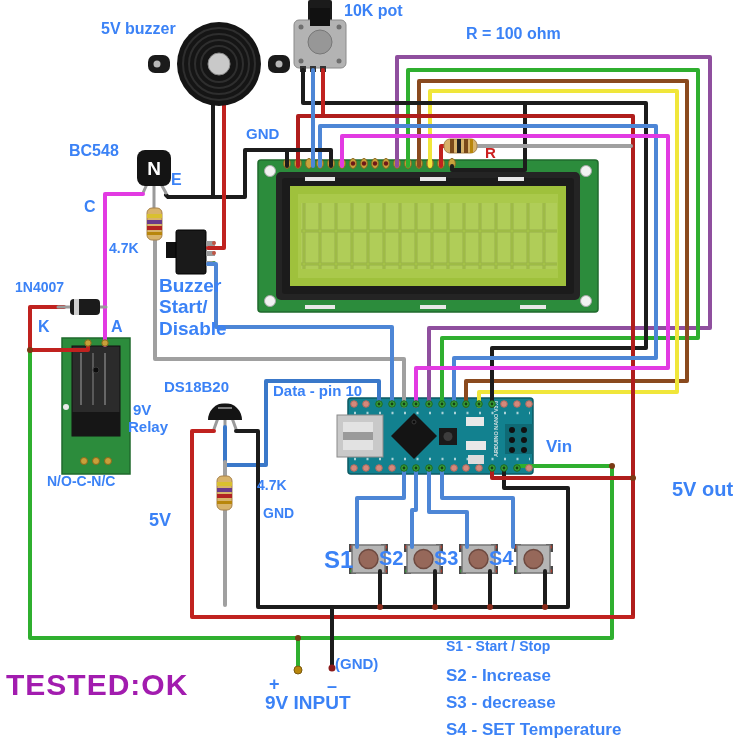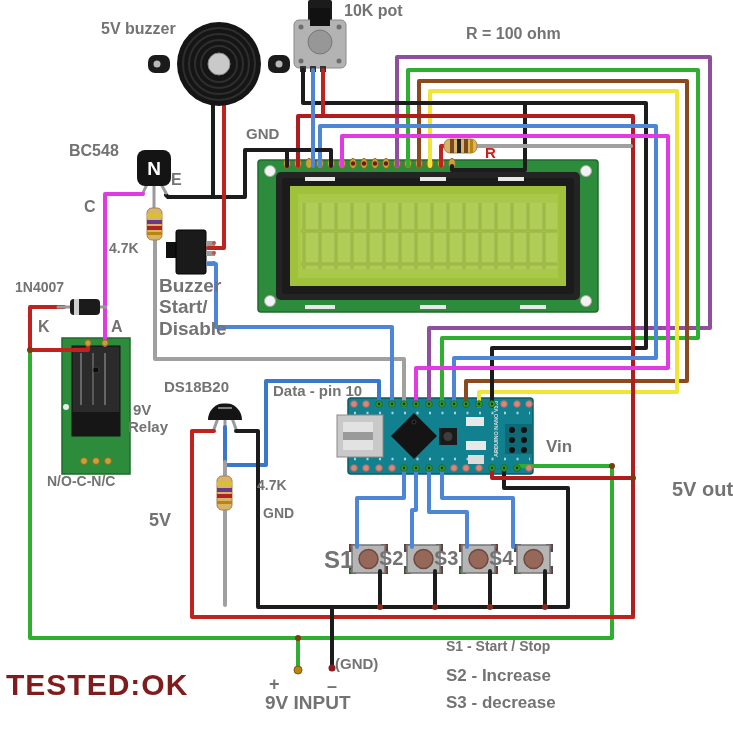--- a/index.html
+++ b/index.html
@@ -1,22 +1,22 @@
 <!DOCTYPE html>
 <html><head>
 <meta charset="utf-8">
 <style>
   html,body{margin:0;padding:0;background:#fff;}
   #stage{position:relative;width:733px;height:750px;background:#ffffff;overflow:hidden;
          font-family:"Liberation Sans",sans-serif;}
   #wiresvg{position:absolute;left:0;top:0;}
-  .lbl{position:absolute;font-weight:700;color:#737373;white-space:nowrap;line-height:1.12;
+  .lbl{position:absolute;font-weight:700;color:#3b82f6;white-space:nowrap;line-height:1.12;
        font-family:"Liberation Sans",sans-serif;}
   .red{color:#cc2020;}
-  .stamp{color:#7f1d1d;letter-spacing:1px;}
+  .stamp{color:#a21caf;letter-spacing:1px;}
 </style>
 </head>
 <body>
 
 <div id="stage">
 <svg id="wiresvg" width="733" height="750" viewBox="0 0 733 750">
   <defs>
     <pattern id="lcdgrid" width="16" height="33" patternUnits="userSpaceOnUse">
       <rect x="1" y="1" width="14" height="31" fill="rgba(255,255,255,0.07)" stroke="rgba(0,0,0,0.14)" stroke-width="1"></rect>
     </pattern>
@@ -354,13 +354,14 @@
   <div class="lbl" style="left:434px;top:547px;font-size:20px">S3</div>
   <div class="lbl" style="left:489px;top:547px;font-size:20px">S4</div>
   <div class="lbl stamp" style="left:6px;top:668px;font-size:30px">TESTED:OK</div>
   <div class="lbl" style="left:269px;top:674px;font-size:18px">+</div>
   <div class="lbl" style="left:327px;top:676px;font-size:18px">–</div>
   <div class="lbl" style="left:265px;top:692px;font-size:19px">9V INPUT</div>
   <div class="lbl" style="left:335px;top:656px;font-size:15px">(GND)</div>
   <div class="lbl" style="left:446px;top:639px;font-size:14px">S1 - Start / Stop</div>
   <div class="lbl" style="left:446px;top:666px;font-size:17px">S2 - Increase</div>
   <div class="lbl" style="left:446px;top:693px;font-size:17px">S3 - decrease</div>
+  <div class="lbl" style="left:446px;top:720px;font-size:17px">S4 - SET Temperature</div>
 </div>
 
 </body></html>

